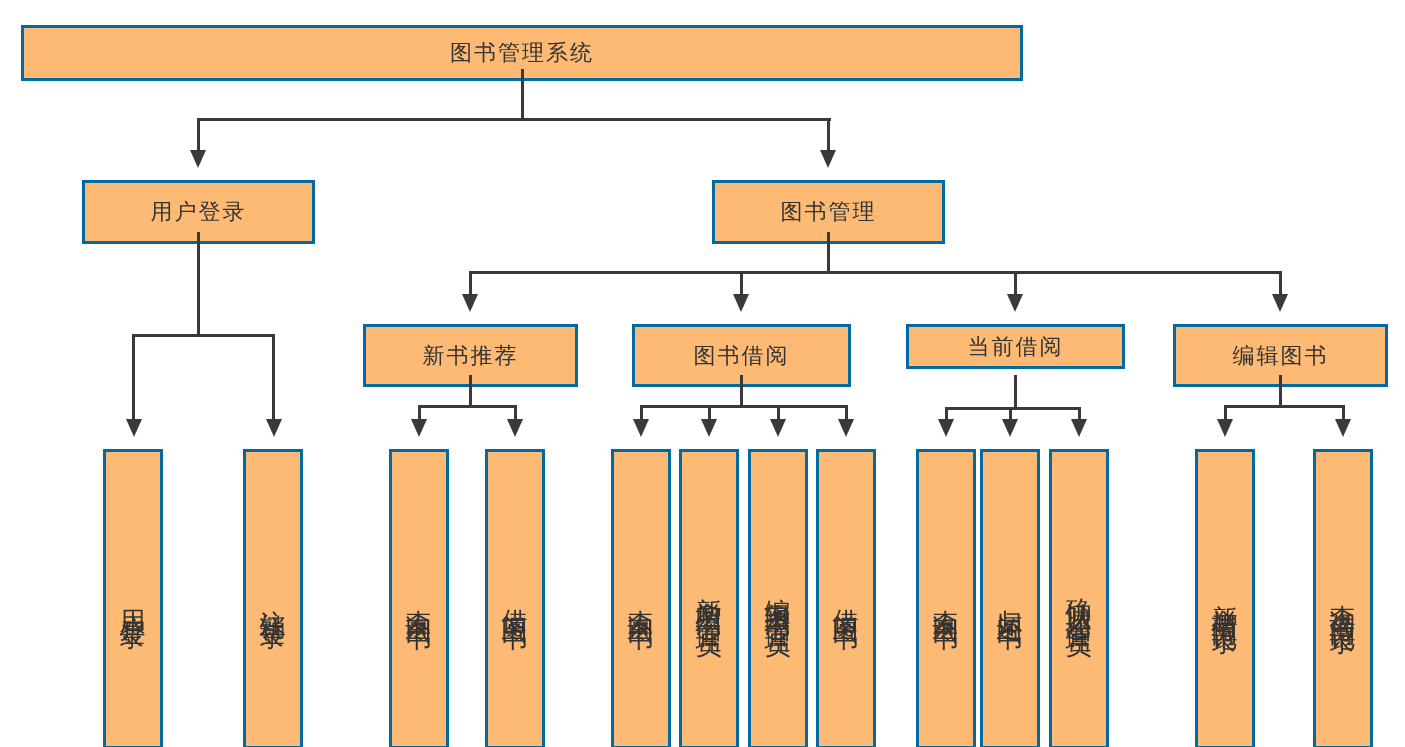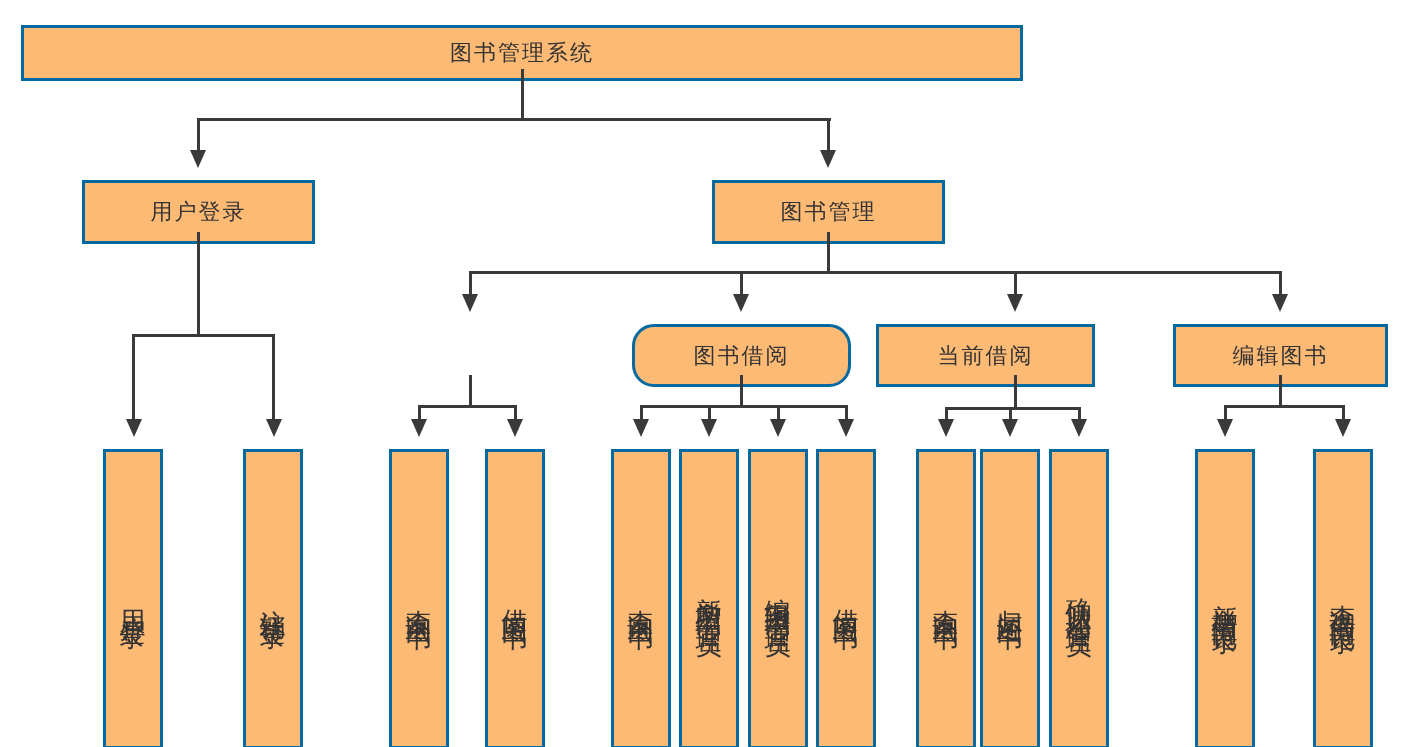--- a/index.html
+++ b/index.html
@@ -86,22 +86,23 @@
   <div class="hline" style="left:469px;top:271px;width:813px;"></div>
   <div class="vline" style="left:469px;top:271px;height:24px;"></div>
   <div class="arrow" style="left:462px;top:294px;"></div>
   <div class="vline" style="left:740px;top:271px;height:24px;"></div>
   <div class="arrow" style="left:733px;top:294px;"></div>
   <div class="vline" style="left:1014px;top:271px;height:24px;"></div>
   <div class="arrow" style="left:1007px;top:294px;"></div>
   <div class="vline" style="left:1279px;top:271px;height:24px;"></div>
   <div class="arrow" style="left:1272px;top:294px;"></div>
 
-  <div class="node h-node" style="left:632px;top:312px;width:219px;height:63px;border-radius:22px;">图书借阅</div>
-  <div class="node h-node" style="left:876px;top:312px;width:219px;height:63px;">当前借阅</div>
+  <div class="node h-node" style="left:363px;top:312px;width:215px;height:63px;">新书推荐</div>
+  <div class="node h-node" style="left:632px;top:312px;width:219px;height:63px;">图书借阅</div>
+  <div class="node h-node" style="left:906px;top:312px;width:219px;height:45px;">当前借阅</div>
   <div class="node h-node" style="left:1173px;top:312px;width:215px;height:63px;">编辑图书</div>
 
   <div class="vline" style="left:469px;top:375px;height:33px;"></div>
   <div class="hline" style="left:418px;top:405px;width:99px;"></div>
   <div class="vline" style="left:418px;top:405px;height:16px;"></div>
   <div class="arrow" style="left:411px;top:419px;"></div>
   <div class="vline" style="left:514px;top:405px;height:16px;"></div>
   <div class="arrow" style="left:507px;top:419px;"></div>
 
   <div class="vline" style="left:740px;top:375px;height:33px;"></div>

